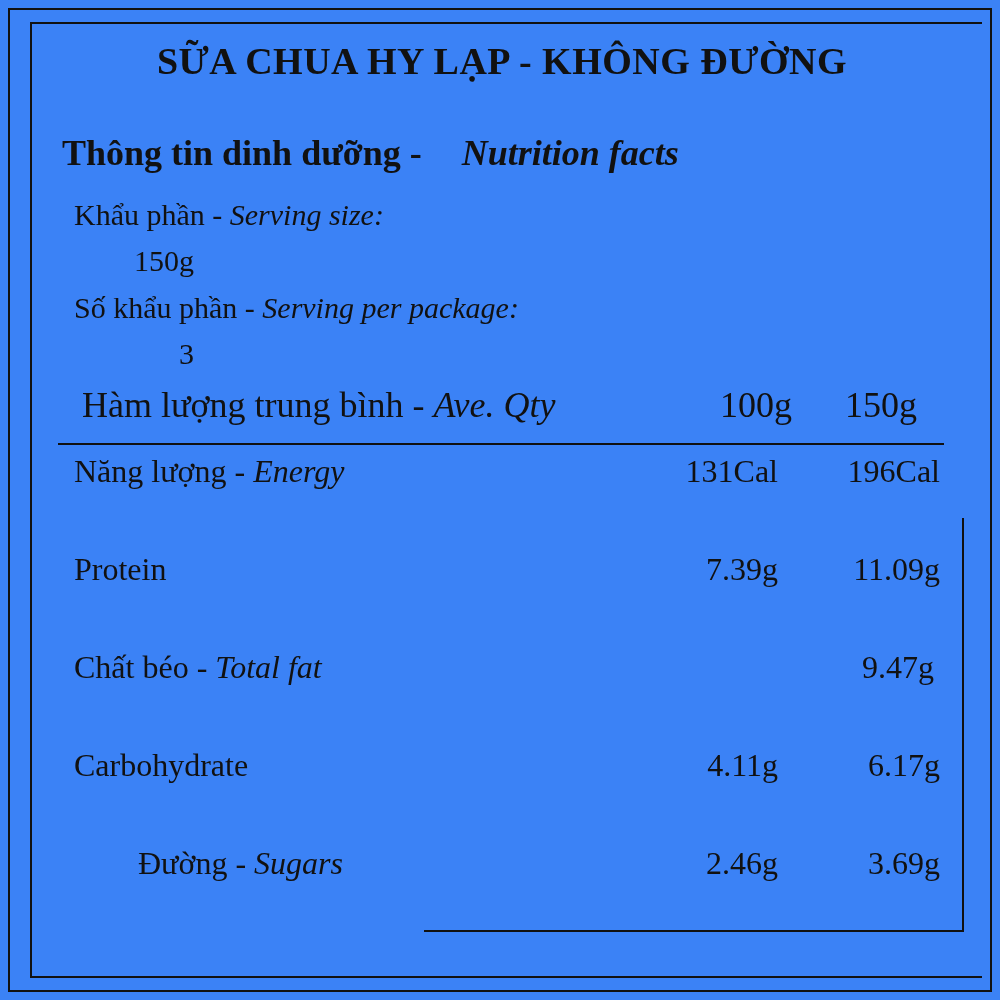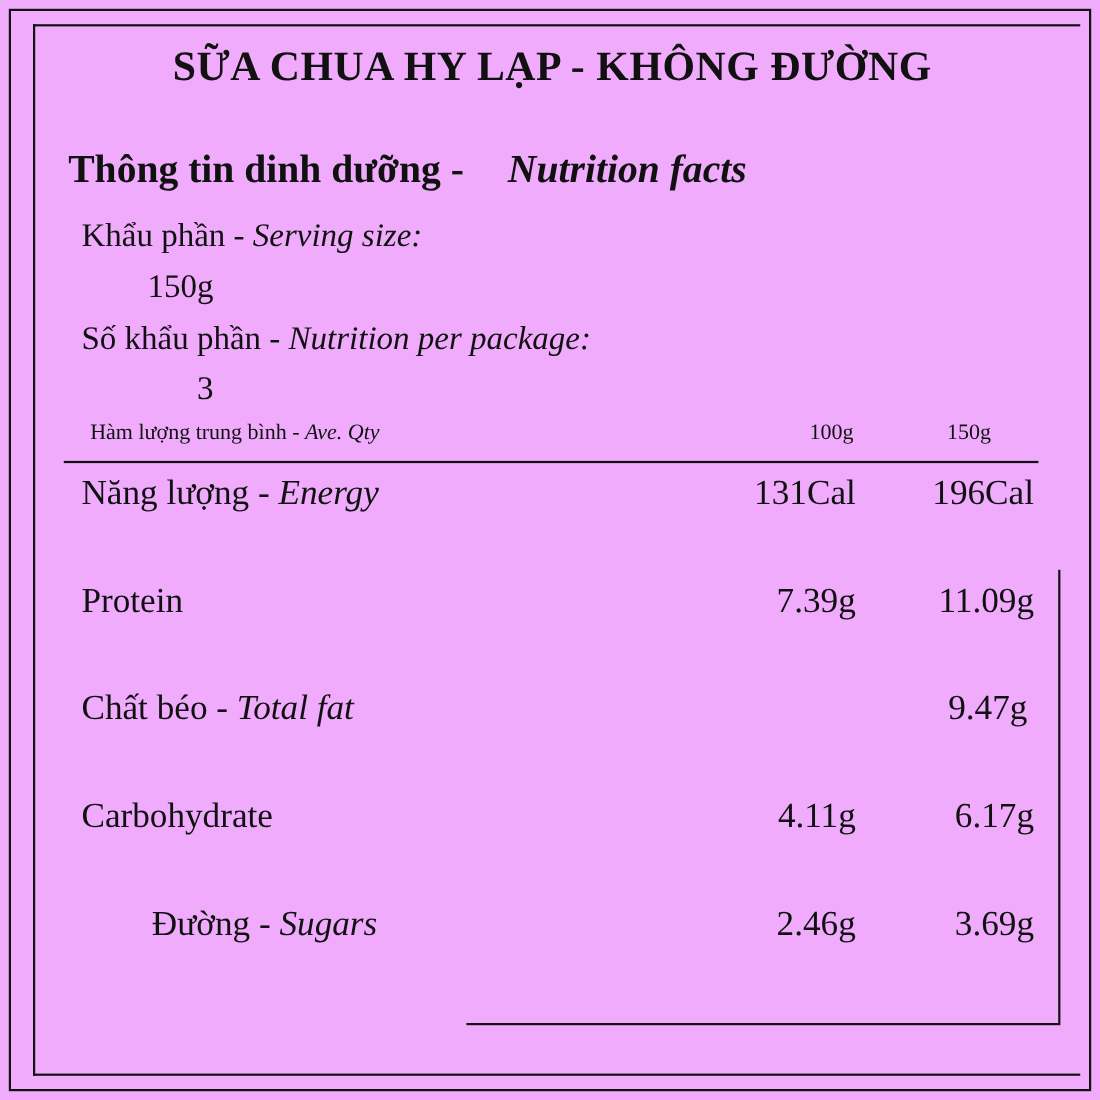--- a/index.html
+++ b/index.html
@@ -13,21 +13,21 @@
     font-family: "Liberation Serif", serif;
     color: #111111;
     overflow: hidden;
   }
 
   .label-card {
     position: relative;
     width: 1000px;
     height: 1000px;
     box-sizing: border-box;
-    background: #f0abfc;
+    background: #3b82f6;
   }
 
   
   .outer-frame {
     position: absolute;
     left: 8px;
     top: 8px;
     right: 8px;
     bottom: 8px;
     border: 2px solid #111;
@@ -99,21 +99,21 @@
   .srow .val {
     flex: 0 0 auto;
     width: 120px;
     text-align: right;
     padding-right: 8px;
   }
 
   .avg-row {
     display: flex;
     align-items: flex-end;
-    font-size: 20px;
+    font-size: 36px;
     line-height: 1.55;
     padding-left: 8px;
   }
   .avg-row .lbl { flex: 1 1 auto; }
   .avg-row .lbl .en { font-style: italic; }
   .avg-row .c1 {
     flex: 0 0 auto;
     width: 120px;
     text-align: center;
   }
@@ -192,21 +192,21 @@
 
       <div class="srow">
         <div class="lbl">
           <span>Khẩu phần - </span><span class="en">Serving size:</span>
         </div>
         <div class="val">150g</div>
       </div>
 
       <div class="srow">
         <div class="lbl">
-          <span>Số khẩu phần - </span><span class="en">Nutrition per package:</span>
+          <span>Số khẩu phần - </span><span class="en">Serving per package:</span>
         </div>
         <div class="val">3</div>
       </div>
 
       <div class="avg-row">
         <div class="lbl">
           <span>Hàm lượng trung bình - </span><span class="en">Ave. Qty</span>
         </div>
         <div class="c1">100g</div>
         <div class="c2">150g</div>

